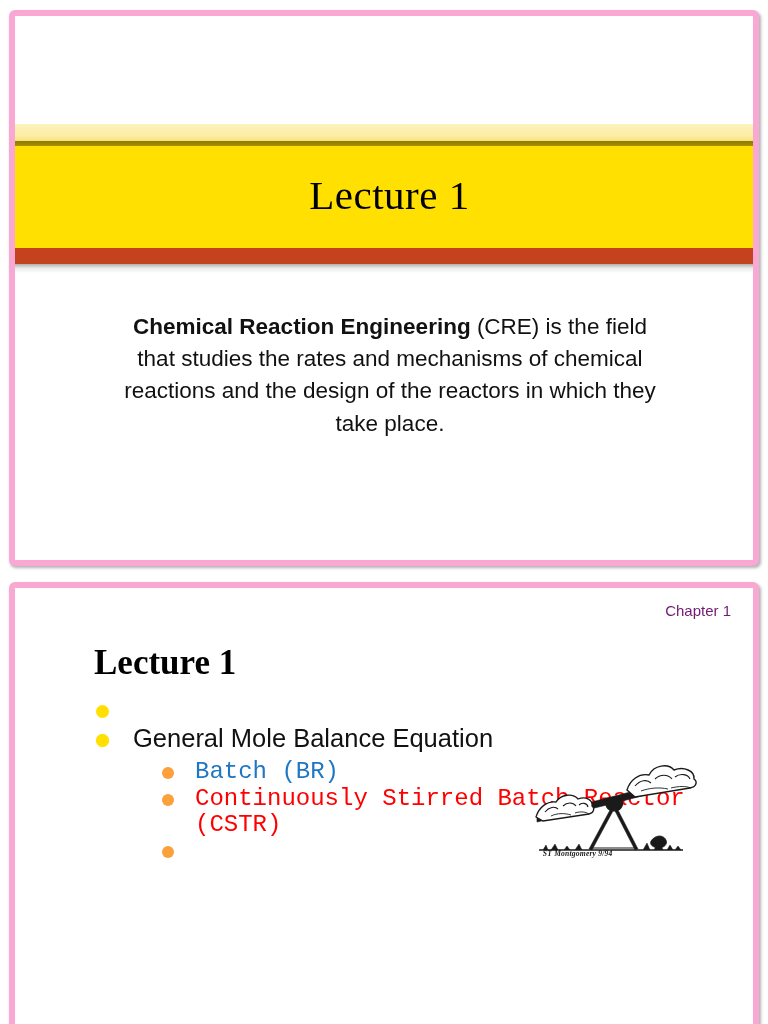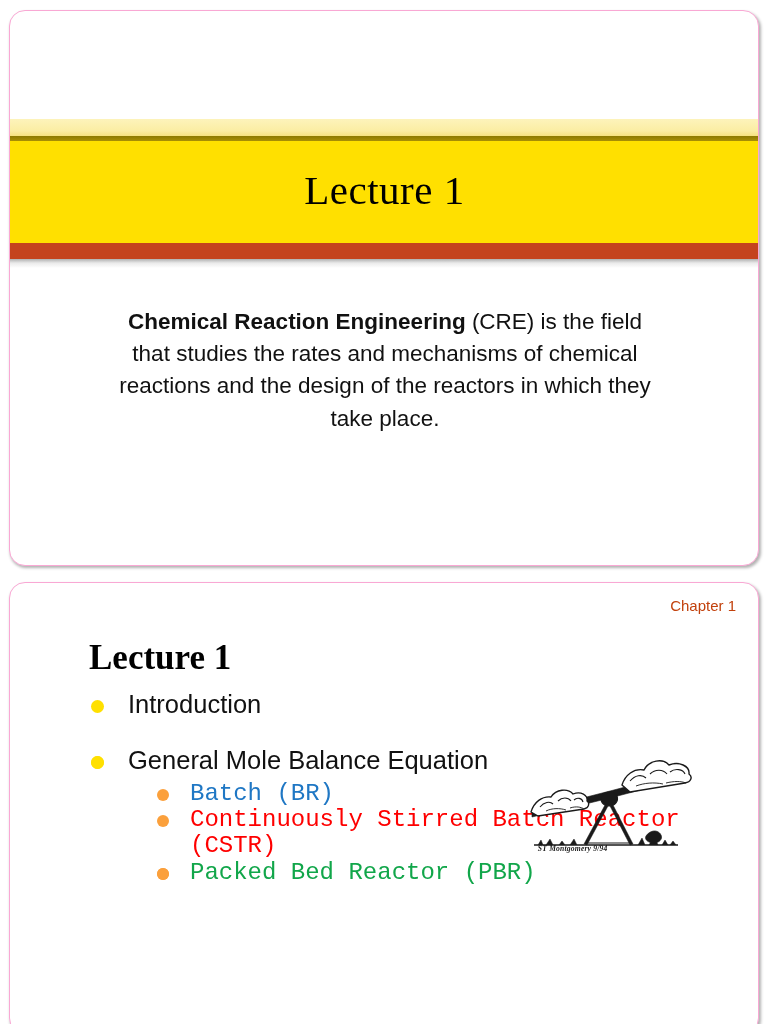--- a/index.html
+++ b/index.html
@@ -18,22 +18,22 @@
   .deck {
     position: relative;
     width: 768px;
     height: 1024px;
   }
 
   
   .slide {
     position: absolute;
     background: #ffffff;
-    border: 1px solid #f9a8d4;
-    border-radius: 16px;
+    border: 6px solid #f9a8d4;
+    border-radius: 6px;
     box-shadow: 1.5px 2px 3px rgba(0,0,0,0.30);
     box-sizing: border-box;
     overflow: hidden;
   }
 
   #slide-1 {
     left: 9px;
     top: 10px;
     width: 750px;
     height: 556px;
@@ -101,21 +101,21 @@
   }
   .lead-para b { font-weight: 700; }
 
   
   .chapter-tag {
     position: absolute;
     right: 22px;
     top: 14px;
     font-family: "Liberation Sans", sans-serif;
     font-size: 15px;
-    color: #c2410c;
+    color: #701a75;
   }
 
   .slide2-title {
     position: absolute;
     left: 79px;
     top: 57px;
     font-family: "Liberation Serif", serif;
     font-weight: 700;
     font-size: 35px;
     color: #000000;
@@ -221,21 +221,20 @@
   <div class="slide" id="slide-2">
 
     <div class="chapter-tag">Chapter 1</div>
 
     <div class="slide2-title">Lecture 1</div>
 
     <ul class="bullet-list">
 
       <li class="lvl1">
         <span class="dot"></span>
-        <span>Introduction</span>
       </li>
 
       <li class="lvl1">
         <span class="dot"></span>
       </li>
 
       <li class="lvl1">
         <span class="dot"></span>
         <span>General Mole Balance Equation</span>
 
@@ -244,24 +243,20 @@
             <span class="dot"></span>
             <span class="sub-label" style="color:#1F77C4">Batch (BR)</span>
           </li>
           <li class="lvl2">
             <span class="dot"></span>
             <span class="sub-label" style="color:#FE0000">Continuously Stirred Batch Reactor (CSTR)</span>
           </li>
           <li class="lvl2">
             <span class="dot"></span>
           </li>
-          <li class="lvl2">
-            <span class="dot"></span>
-            <span class="sub-label" style="color:#11A64A">Packed Bed Reactor (PBR)</span>
-          </li>
         </ul>
       </li>
     </ul>
 
     <div class="sketch">
       <svg width="180" height="110" viewBox="0 0 180 110" xmlns="http://www.w3.org/2000/svg">
         <g fill="#1a1a1a" stroke="#1a1a1a">
 
           <path d="M14,56 L92,36 L168,16 L168,23 L92,43 L14,62 Z" stroke-width="0.6"></path>
 

